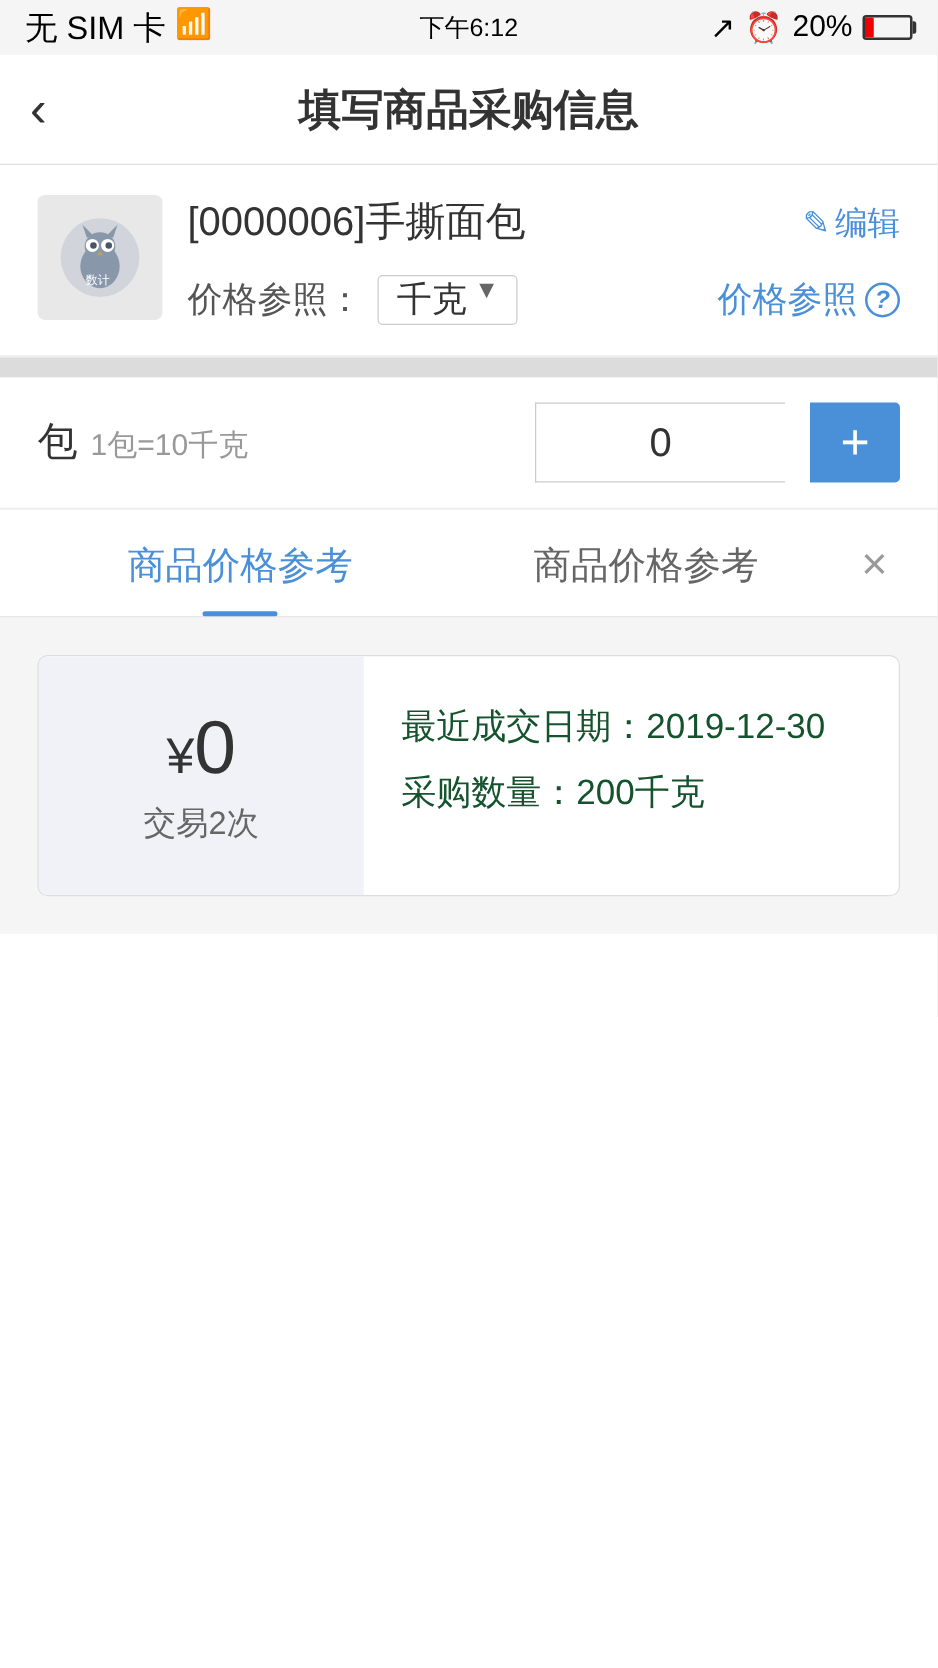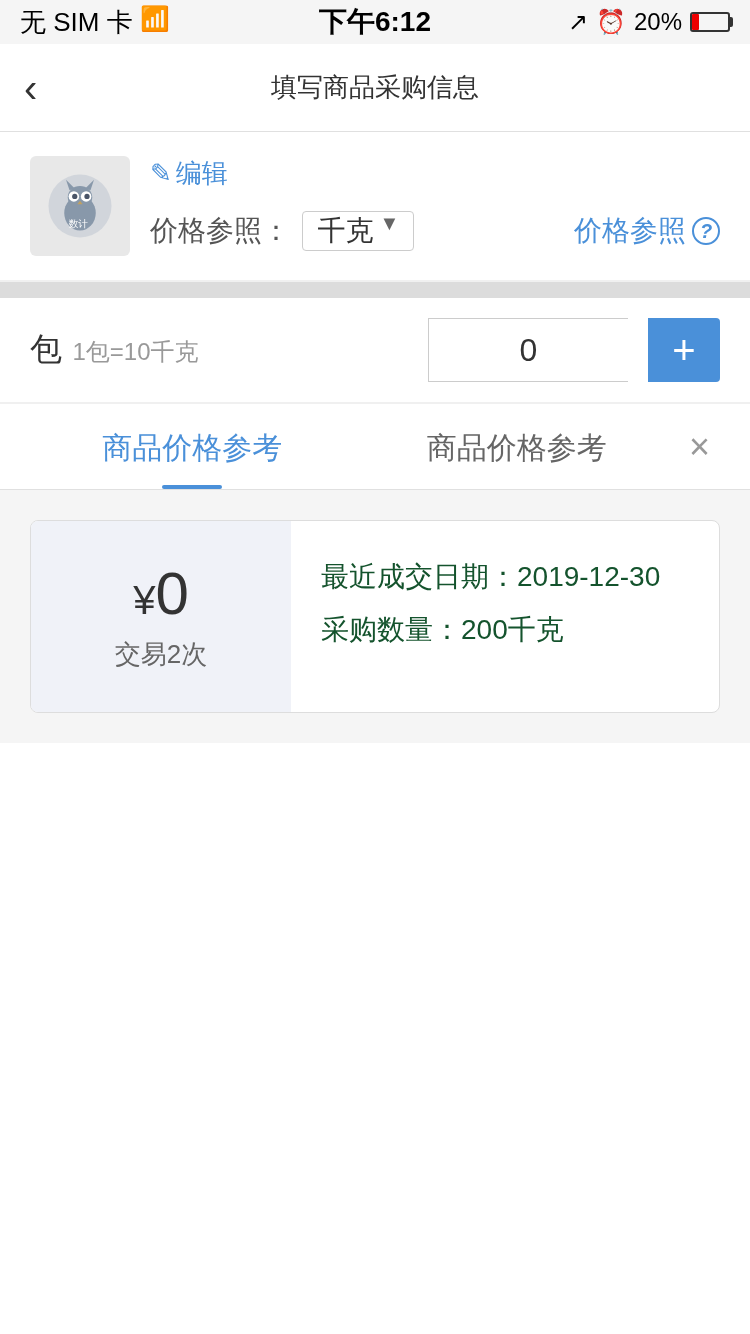--- a/index.html
+++ b/index.html
@@ -28,22 +28,22 @@
       display: flex;
       align-items: flex-start;
       gap: 8px;
       font-size: 26px;
       font-weight: 500;
     }
     .wifi-icon {
       font-size: 24px;
     }
     .status-center {
-      font-size: 28px;
-      font-weight: 700;
+      font-size: 20px;
+      font-weight: 400;
       position: absolute;
       left: 50%;
       transform: translateX(-50%);
     }
     .status-right {
       display: flex;
       align-items: center;
       gap: 8px;
       font-size: 24px;
     }
@@ -92,22 +92,22 @@
     }
     .nav-back {
       position: absolute;
       left: 24px;
       font-size: 40px;
       color: #333;
       cursor: pointer;
       line-height: 1;
     }
     .nav-title {
-      font-size: 26px;
-      font-weight: 400;
+      font-size: 34px;
+      font-weight: 700;
       color: #333;
     }
 
     
     .product-card {
       background: #fff;
       padding: 24px 30px;
       margin-bottom: 2px;
       display: flex;
       align-items: flex-start;
@@ -389,20 +389,21 @@
       <circle cx="34" cy="29" r="3" fill="#4a5568"></circle>
       <circle cx="48" cy="29" r="3" fill="#4a5568"></circle>
 
       <polygon points="40,34 37,38 43,38" fill="#c0a060"></polygon>
 
       <text x="27" y="64" font-size="11" fill="#fff" font-family="sans-serif">数计</text>
     </svg>
   </div>
   <div class="product-info">
     <div class="product-header">
+      <span class="product-name">[0000006]手撕面包</span>
       <span class="edit-btn">
         <span>✎</span>
         <span>编辑</span>
       </span>
     </div>
     <div class="purchase-row">
       <div>
         <span class="purchase-unit-label">价格参照：</span>
         <span class="unit-select">
           <span>千克</span>

